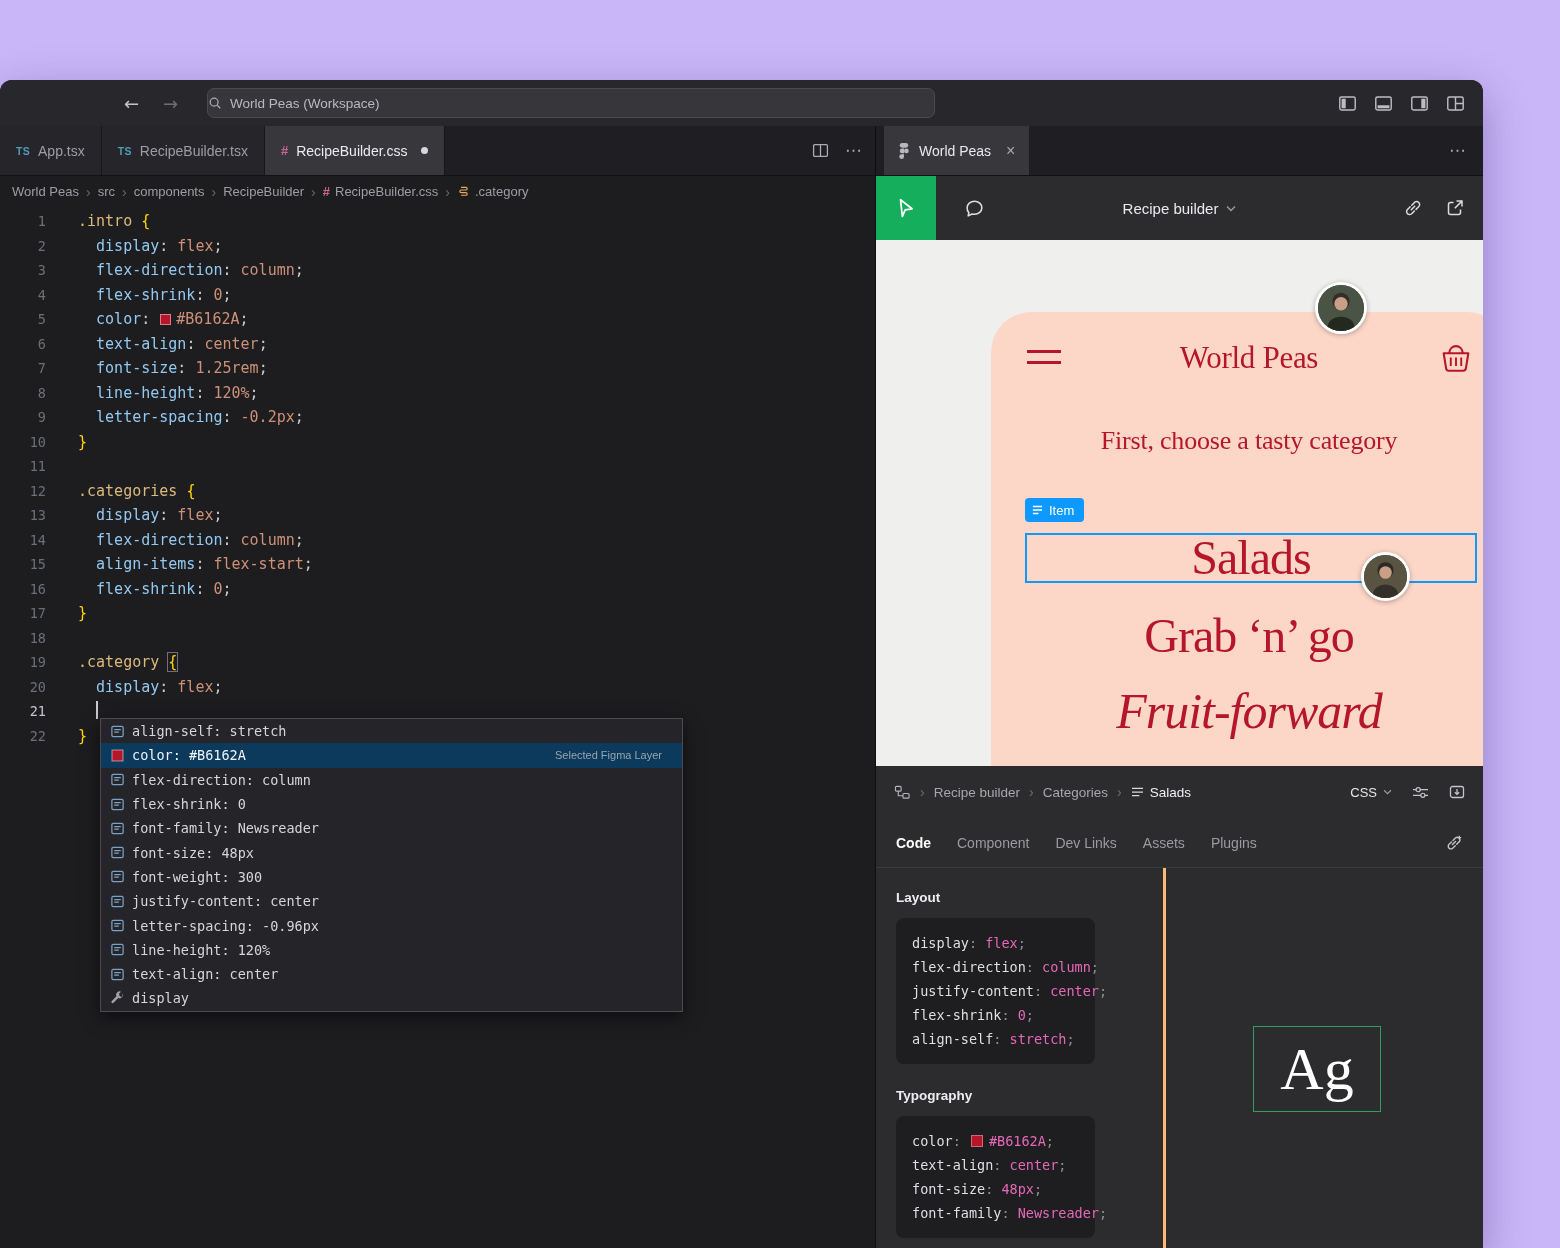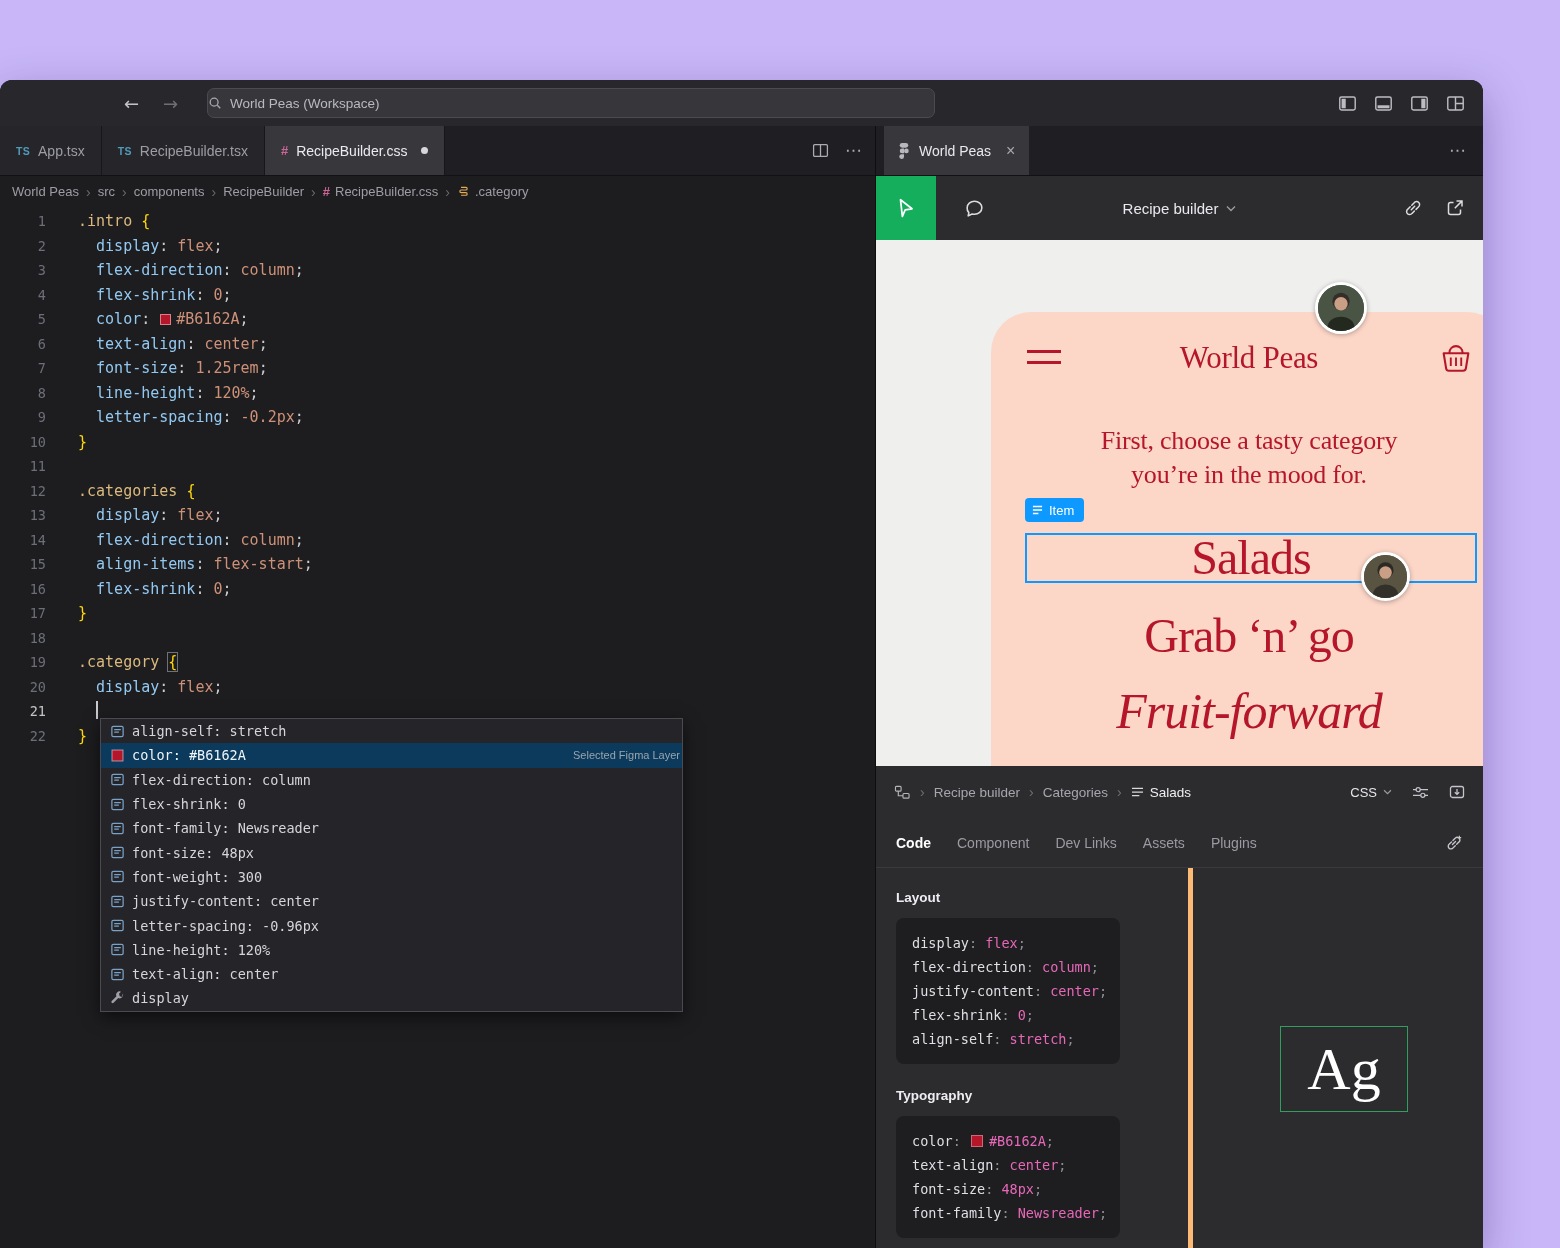--- a/index.html
+++ b/index.html
@@ -72,21 +72,21 @@
   .tk-val { color:#ce9178; }
   .tk-brace { color:#ffd70a; }
   .tk-bracehl { color:#ffd70a; box-shadow:0 0 0 1px #70707a; }
   .tk-swatch { display:inline-block; width:11px; height:11px; border:1px solid rgba(255,255,255,.45);
                margin:0 5px 0 1px; vertical-align:-1px; }
   .tk-cursor { display:inline-block; width:2px; height:18px; background:#cacace; vertical-align:-3px; }
 
   
   .suggest { position:absolute; left:100px; top:511px; width:583px; background:#252529;
              border:1px solid #4a4a50; box-shadow:0 5px 16px rgba(0,0,0,.55); z-index:6; }
-  .sg-row { height:24.3px; display:flex; align-items:center; gap:7px; padding:0 2px 0 8px;
+  .sg-row { height:24.3px; display:flex; align-items:center; gap:7px; padding:0 20px 0 8px;
             font-family:"DejaVu Sans Mono", monospace; font-size:13.5px; color:#d5d5da; cursor:pointer; }
   .sg-row.sel { background:#0b3a5d; color:#eef4f9; }
   .sg-ic { width:16px; height:16px; flex:none; display:flex; align-items:center; justify-content:center; }
   .sg-meta { margin-left:auto; font-size:11px; color:#9aa4ad; font-family:"Liberation Sans", sans-serif; }
 
   
   .ftoolbar { height:64px; flex:none; background:#2c2c2f; position:relative; display:flex; align-items:center; }
   .tool-select { width:60px; height:64px; flex:none; background:#14ae5c; display:flex; align-items:center;
                  justify-content:center; cursor:pointer; }
   .tool-comment { margin-left:28px; color:#dcdce0; cursor:pointer; display:flex; }
@@ -145,21 +145,21 @@
            font-family:"DejaVu Sans Mono", monospace; font-size:13.5px; line-height:24px; }
   .fcode-line { white-space:pre; }
   .tk-p { color:#dfdfe4; }
   .tk-u { color:#8e8e96; }
   .tk-v { color:#e768b8; }
   .tk-c { color:#83838b; }
   .tk-sw { display:inline-block; width:12px; height:12px; border:1px solid rgba(255,255,255,.35);
            margin:0 6px 0 2px; vertical-align:-1px; }
   .tk-cic { display:inline-flex; width:11px; height:11px; margin:0 3px; vertical-align:-1px; }
 
-  .col-preview { width:295px; flex:none; border-left:5px solid #fdba74; position:relative;margin-left:48px; }
+  .col-preview { width:320px; flex:none; border-left:3px solid #fdba74; position:relative;margin-left:48px; }
   .ag-box { position:absolute; left:87px; top:158px; width:128px; height:86px; border:1px solid #2f9e5f;
             display:flex; align-items:center; justify-content:center; }
   .ag-box span { font-family:"Liberation Serif", serif; font-size:60px; color:#ffffff; font-weight:300; }
 </style>
 </head>
 <body>
 
 <div class="desktop">
   <div class="window">
 
@@ -540,21 +540,20 @@
             <div class="brand">World Peas</div>
             <div class="basket">
               <svg width="38" height="36" viewBox="0 0 40 36">
                   <path d="M13 13c0-10 14-10 14 0" stroke="#B6162A" stroke-width="2.2" fill="none"></path>
                   <path d="M7 13h26l-2.6 16a3 3 0 0 1-3 2.5H12.6a3 3 0 0 1-3-2.5z" stroke="#B6162A" stroke-width="2.2" fill="none" stroke-linejoin="round"></path>
                   <path d="M14.5 17.5v9M20 17.5v9M25.5 17.5v9" stroke="#B6162A" stroke-width="2" fill="none"></path>
                 </svg>
             </div>
             <div class="intro">
               <div>First, choose a tasty category</div>
-              <div>you’re in the mood for.</div>
             </div>
             <div class="item-badge">
               <span style="display:flex;">
                 <svg width="11" height="10" viewBox="0 0 12 10">
                     <path d="M1 1.2h10M1 5h10M1 8.8h6" stroke="#fff" stroke-width="1.5"></path>
                   </svg>
               </span>
               <span>Item</span>
             </div>
             <div class="sel-box">

